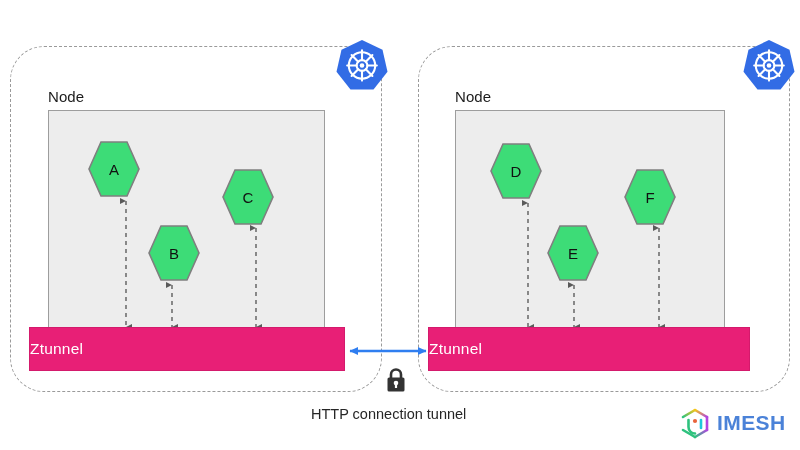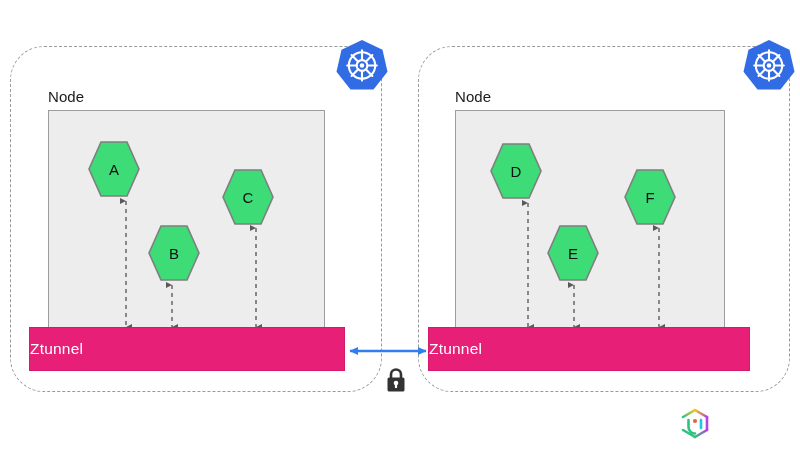--- a/index.html
+++ b/index.html
@@ -176,20 +176,21 @@
     <line x1="9" y1="11" x2="85" y2="11" stroke="#2f7ef0" stroke-width="2.4" marker-start="url(#blue-l)" marker-end="url(#blue-r)"></line>
   </svg>
 
   <svg class="lock" style="left:384px; top:366px; width:24px; height:28px;" viewBox="0 0 24 28">
     <path d="M7 12 V8.5 a5 5 0 0 1 10 0 V12" fill="none" stroke="#333333" stroke-width="2.6"></path>
     <rect x="3.5" y="11.5" width="17" height="14" rx="1.6" fill="#333333"></rect>
     <circle cx="12" cy="17" r="2.3" fill="#ffffff"></circle>
     <rect x="10.9" y="17" width="2.2" height="5" fill="#ffffff"></rect>
   </svg>
 
+  <div class="caption" style="left:311px; top:406px;">HTTP connection tunnel</div>
 
   <svg class="k8s" style="left:334px; top:38px;" viewBox="0 0 56 56">
     <polygon points="28,2 48.5,11.8 53.5,33.8 39.5,51.5 16.5,51.5 2.5,33.8 7.5,11.8" fill="#326ce5"></polygon>
     <g stroke="#ffffff" stroke-width="2.1" fill="none" stroke-linecap="round">
       <circle cx="28" cy="27.5" r="13.2"></circle>
       <circle cx="28" cy="27.5" r="5.4"></circle>
       <line x1="28" y1="12.4" x2="28" y2="22.1"></line>
       <line x1="28" y1="32.9" x2="28" y2="42.6"></line>
       <line x1="13.2" y1="27.5" x2="22.6" y2="27.5"></line>
       <line x1="33.4" y1="27.5" x2="42.8" y2="27.5"></line>
@@ -243,15 +244,16 @@
         <path d="M29 11 L29 24" stroke="#b146e0"></path>
         <path d="M29 24 L17 31" stroke="url(#g3)"></path>
         <path d="M17 31 L5 24" stroke="#2ec27e"></path>
         <path d="M5 24 L5 11" stroke="url(#g4)"></path>
         <path d="M5 11 L17 4" stroke="url(#g1)"></path>
         <path d="M10.5 14 L10.5 21 a6.5 6.5 0 0 0 6.5 6.5" stroke="#2ec27e"></path>
         <path d="M23 14 L23 22" stroke="#1fc8db"></path>
       </g>
       <circle cx="17" cy="15" r="2.1" fill="#e8643c"></circle>
     </svg>
+    <span class="brand-text">IMESH</span>
   </div>
 
 </div>
 
 </body></html>

